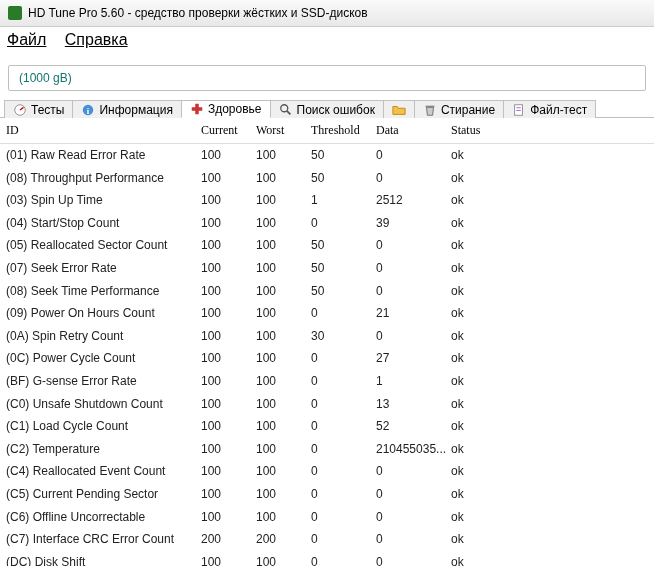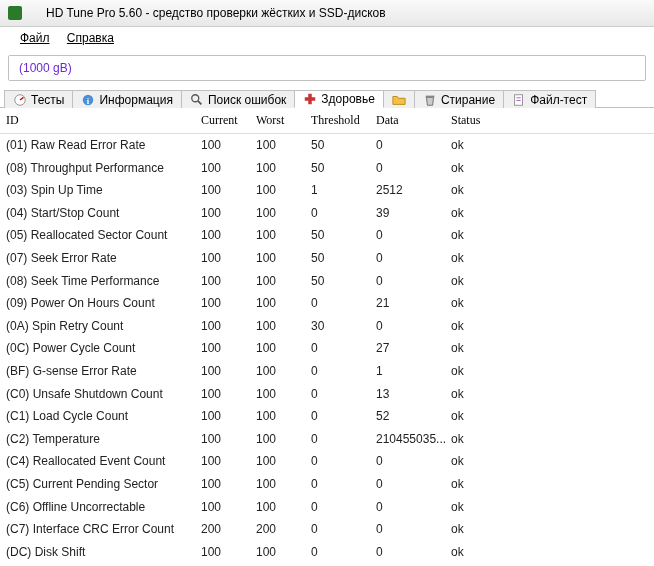--- a/index.html
+++ b/index.html
@@ -1,22 +1,22 @@
 <!DOCTYPE html>
 <html><head>
 <meta charset="utf-8">
 <style>
 * { box-sizing: border-box; margin: 0; padding: 0; }
 body { font-family: Tahoma, sans-serif; font-size: 11px; background: #fff; width: 654px; }
-.titlebar { background: linear-gradient(#fafafa,#e8e8e8); border-bottom: 1px solid #ccc; padding: 6px 8px; font-size: 12px; display: flex; align-items: center; gap: 24px; }
+.titlebar { background: linear-gradient(#fafafa,#e8e8e8); border-bottom: 1px solid #ccc; padding: 6px 8px; font-size: 12px; display: flex; align-items: center; gap: 6px; }
 .titlebar .ico { width: 14px; height: 14px; background: #2a7a2a; border-radius: 2px; display: inline-block; }
-.menubar { padding: 4px 20px; font-size: 12px; }
+.menubar { padding: 4px 7px; font-size: 16px; }
 .menubar span { margin-right: 14px; cursor: default; }
 .menubar span u { text-decoration: underline; }
-.dskbar { margin: 6px 8px 8px; border: 1px solid #c0c0c0; border-radius: 2px; padding: 5px 10px; background: #fff; font-size: 12px; color: #6d28d9; }
+.dskbar { margin: 12px 8px 8px; border: 1px solid #c0c0c0; border-radius: 2px; padding: 5px 10px; background: #fff; font-size: 12px; color: #0f766e; }
 .tabs { display: flex; border-bottom: 1px solid #c0c0c0; padding-left: 4px; gap: 0; }
 .tab { display: flex; align-items: center; gap: 4px; padding: 1px 8px; border: 1px solid #c0c0c0; border-bottom: none; background: #f0f0f0; margin-right: -1px; font-size: 12px; cursor: default; position: relative; top: 1px; }
 .tab.active { background: #fff; border-bottom: 1px solid #fff; z-index: 2; }
 .tabico { width: 14px; height: 14px; display: inline-block; }
 .thead, .trow { display: grid; grid-template-columns: 195px 55px 55px 65px 75px 55px; padding: 2px 6px; }
 .thead { border-bottom: 1px solid #ddd; padding: 5px 6px; font-size: 12px; color: #000; font-family: Liberation Serif, serif; }
 .trow { font-size: 12px; color: #222; line-height: 1.55; }
 .cell { white-space: nowrap; overflow: hidden; text-overflow: ellipsis; }
 </style>
 </head>
@@ -44,33 +44,33 @@
       </svg>
     <span>Тесты</span>
   </div>
   <div class="tab">
     <svg class="tabico" viewBox="0 0 16 16">
         <circle cx="8" cy="8" r="6" fill="#4a90d9"></circle>
         <text x="8" y="12" text-anchor="middle" fill="#fff" font-size="10" font-family="serif" font-weight="bold">i</text>
       </svg>
     <span>Информация</span>
   </div>
+  <div class="tab active">
+    <svg class="tabico" viewBox="0 0 16 16">
+        <rect x="6" y="2" width="4" height="12" fill="#c33"></rect>
+        <rect x="2" y="6" width="12" height="4" fill="#c33"></rect>
+      </svg>
+    <span>Здоровье</span>
+  </div>
   <div class="tab">
     <svg class="tabico" viewBox="0 0 16 16">
         <circle cx="6" cy="6" r="4" fill="none" stroke="#555" stroke-width="1.5"></circle>
         <line x1="9" y1="9" x2="13" y2="13" stroke="#555" stroke-width="2"></line>
       </svg>
     <span>Поиск ошибок</span>
-  </div>
-  <div class="tab active">
-    <svg class="tabico" viewBox="0 0 16 16">
-        <rect x="6" y="2" width="4" height="12" fill="#c33"></rect>
-        <rect x="2" y="6" width="12" height="4" fill="#c33"></rect>
-      </svg>
-    <span>Здоровье</span>
   </div>
   <div class="tab">
     <svg class="tabico" viewBox="0 0 16 16">
         <path d="M1 4 h5 l1 2 h8 v7 h-14 z" fill="#f5c04a" stroke="#b8860b"></path>
       </svg>
   </div>
   <div class="tab">
     <svg class="tabico" viewBox="0 0 16 16">
         <path d="M4 5 h8 l-1 9 h-6 z" fill="#ccc" stroke="#666"></path>
         <rect x="3" y="3" width="10" height="2" fill="#888"></rect>

